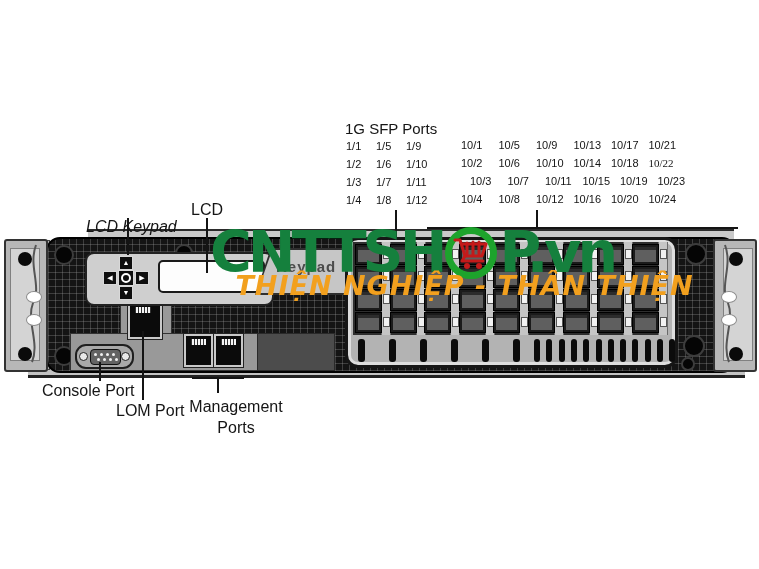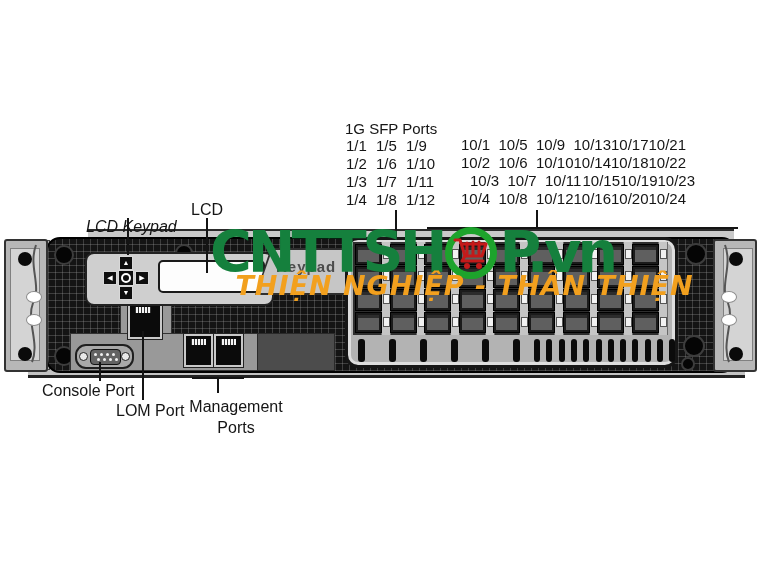--- a/index.html
+++ b/index.html
@@ -3,21 +3,21 @@
 <meta charset="utf-8">
 <style>
   html,body{margin:0;padding:0;background:#fff;}
   #stage{position:relative;width:759px;height:569px;background:#fff;overflow:hidden;
          font-family:"Liberation Sans", sans-serif;}
   .abs{position:absolute;}
   
   .lbl{position:absolute;color:#151515;font-size:16px;line-height:18px;white-space:nowrap;}
   .ptitle{position:absolute;color:#151515;font-size:15px;white-space:nowrap;}
   .prow{position:absolute;display:flex;}
-  .pcell{color:#151515;font-size:15px;line-height:16px;}
+  .pcell{color:#151515;font-size:11px;line-height:16px;}
   .line{position:absolute;background:#141414;}
   
   .lip{position:absolute;background:#c9c9c9;border-top:2px solid #2b2b2b;border-bottom:1px solid #6e6e6e;}
   .blip{position:absolute;background:#c3c3c3;border-top:1px solid #777;border-bottom:3px solid #222;}
   .mesh{position:absolute;background:
         repeating-linear-gradient(90deg, rgba(160,160,160,.30) 0 1px, transparent 1px 7px),
         repeating-linear-gradient(0deg, rgba(160,160,160,.30) 0 1px, transparent 1px 7px),
         #141414;border:2px solid #000;border-radius:14px;}
   .flange{position:absolute;background:#b0b0b0;border:1px solid #444;}
   .ear{position:absolute;width:40px;height:129px;background:#b7b7b7;border:2px solid #333;border-radius:3px;}
@@ -377,21 +377,21 @@
         <span class="pcell" style="width: 37.5px;">10/13</span>
         <span class="pcell" style="width: 37.5px;">10/17</span>
         <span class="pcell" style="width: 37.5px;">10/21</span>
       </div>
       <div class="prow" style="left: 461px; top: 155px;">
         <span class="pcell" style="width: 37.5px;">10/2</span>
         <span class="pcell" style="width: 37.5px;">10/6</span>
         <span class="pcell" style="width: 37.5px;">10/10</span>
         <span class="pcell" style="width: 37.5px;">10/14</span>
         <span class="pcell" style="width: 37.5px;">10/18</span>
-        <span class="pcell" style="width: 37.5px;">10/22</span>
+        <span class="pcell" style="width: 37.5px; font-family: Liberation Serif, serif;">10/22</span>
       </div>
       <div class="prow" style="left: 470px; top: 173px;">
         <span class="pcell" style="width: 37.5px;">10/3</span>
         <span class="pcell" style="width: 37.5px;">10/7</span>
         <span class="pcell" style="width: 37.5px;">10/11</span>
         <span class="pcell" style="width: 37.5px;">10/15</span>
         <span class="pcell" style="width: 37.5px;">10/19</span>
         <span class="pcell" style="width: 37.5px;">10/23</span>
       </div>
       <div class="prow" style="left: 461px; top: 191px;">

